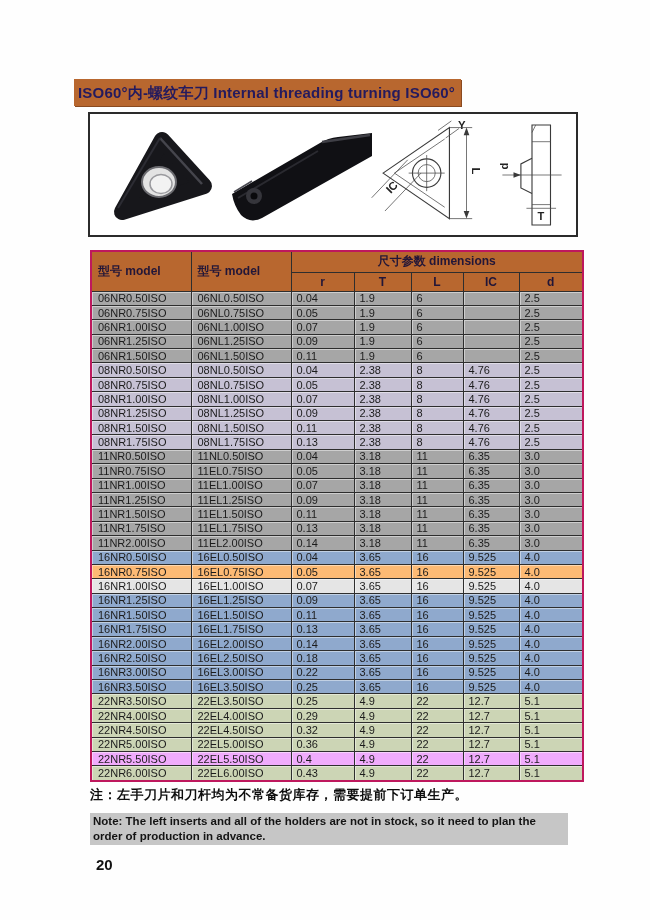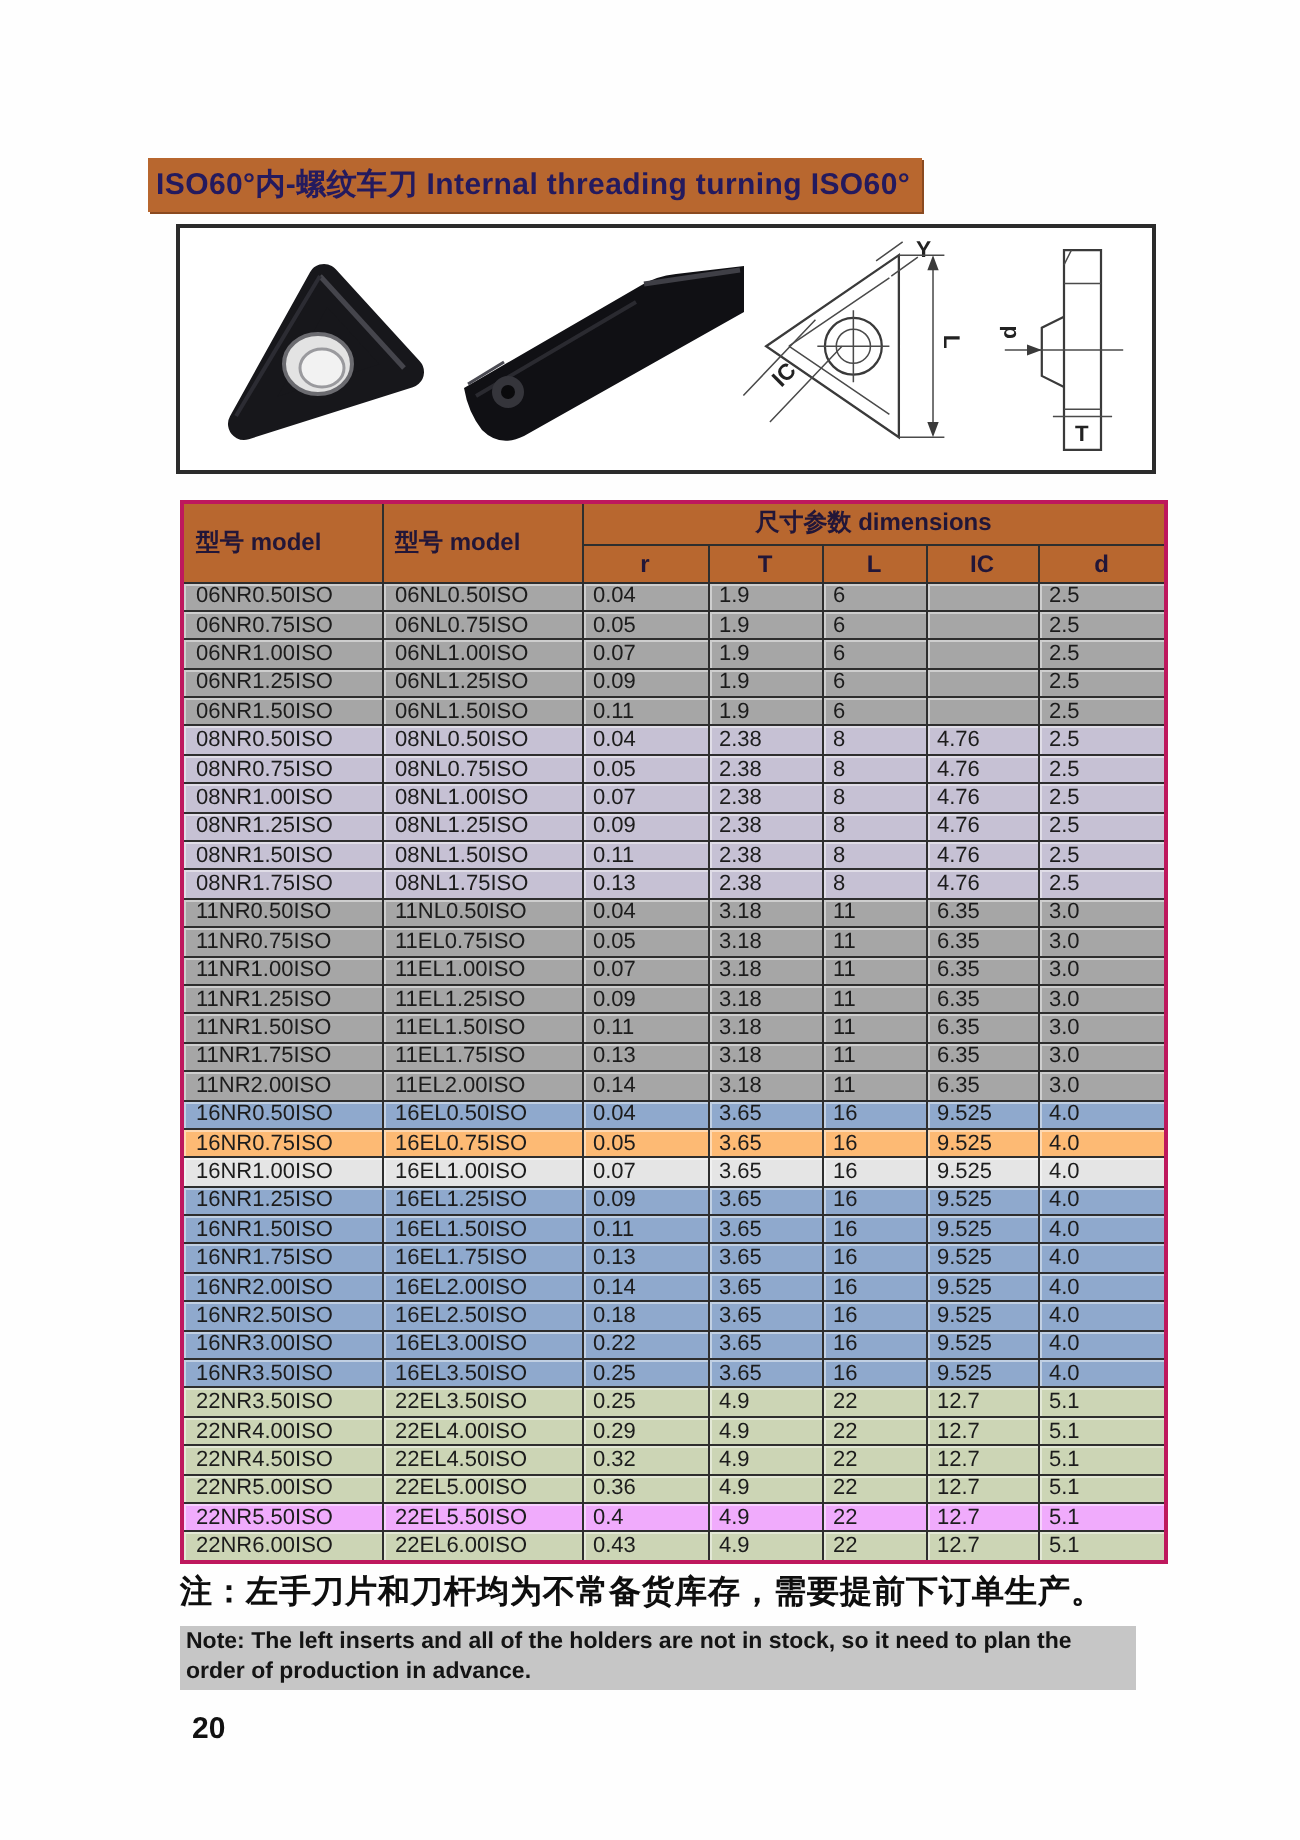--- a/index.html
+++ b/index.html
@@ -55,21 +55,21 @@
   th.dims-h{font-size:12px;text-align:center;height:21px;}
   th.sub-h{font-size:12px;text-align:center;height:19px;font-weight:bold;}
   tbody td{
     padding-left:6px;text-align:left;
     box-shadow:inset 1px 1px 0 rgba(255,255,255,0.45);
   }
   tbody td.num{padding-left:5px;}
   
   .note-cn{
     position:absolute;left:90px;top:786px;width:488px;
-    font-size:16px;font-weight:bold;color:#0e0e0e;letter-spacing:0.5px;
+    font-size:13px;font-weight:bold;color:#0e0e0e;letter-spacing:0.5px;
   }
   .note-en{
     position:absolute;left:90px;top:813px;width:478px;
     font-size:11.5px;font-weight:bold;color:#141414;line-height:15px;
     background:var(--note-bg);padding:1px 3px;
   }
   .page-number{
     position:absolute;left:96px;top:856px;
     font-size:15px;font-weight:bold;color:#111;
   }

